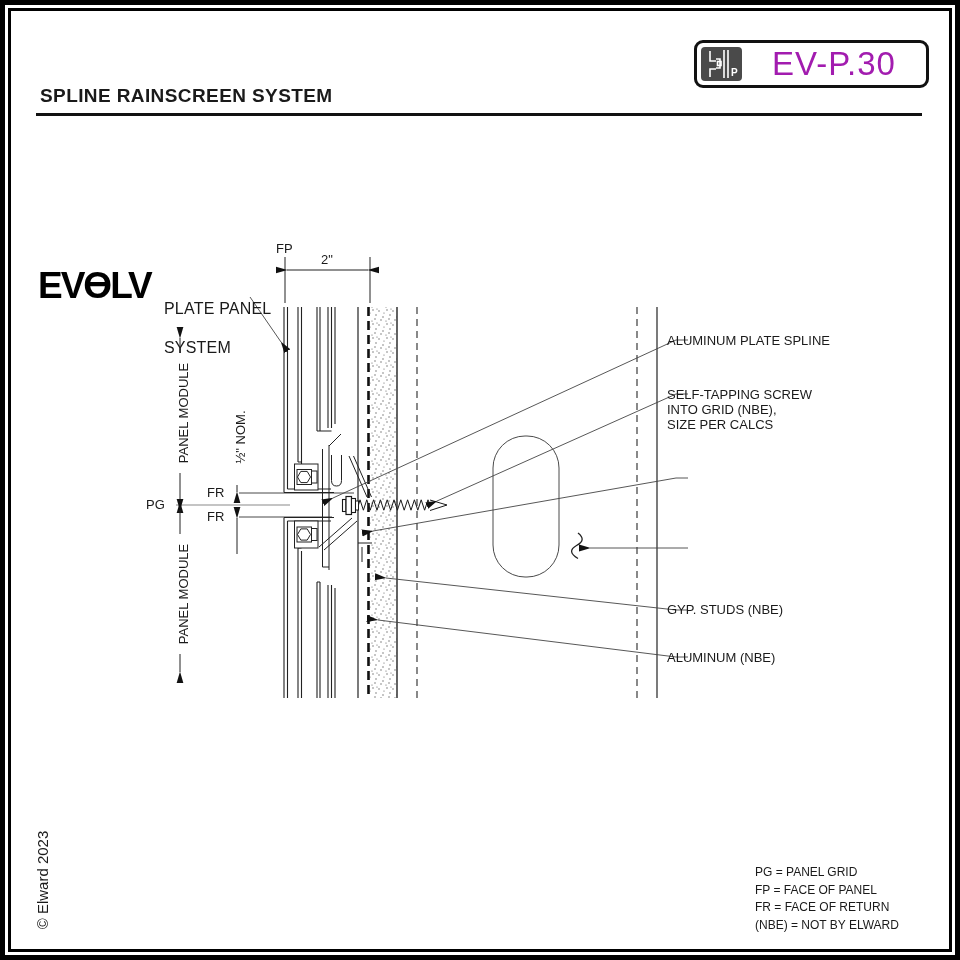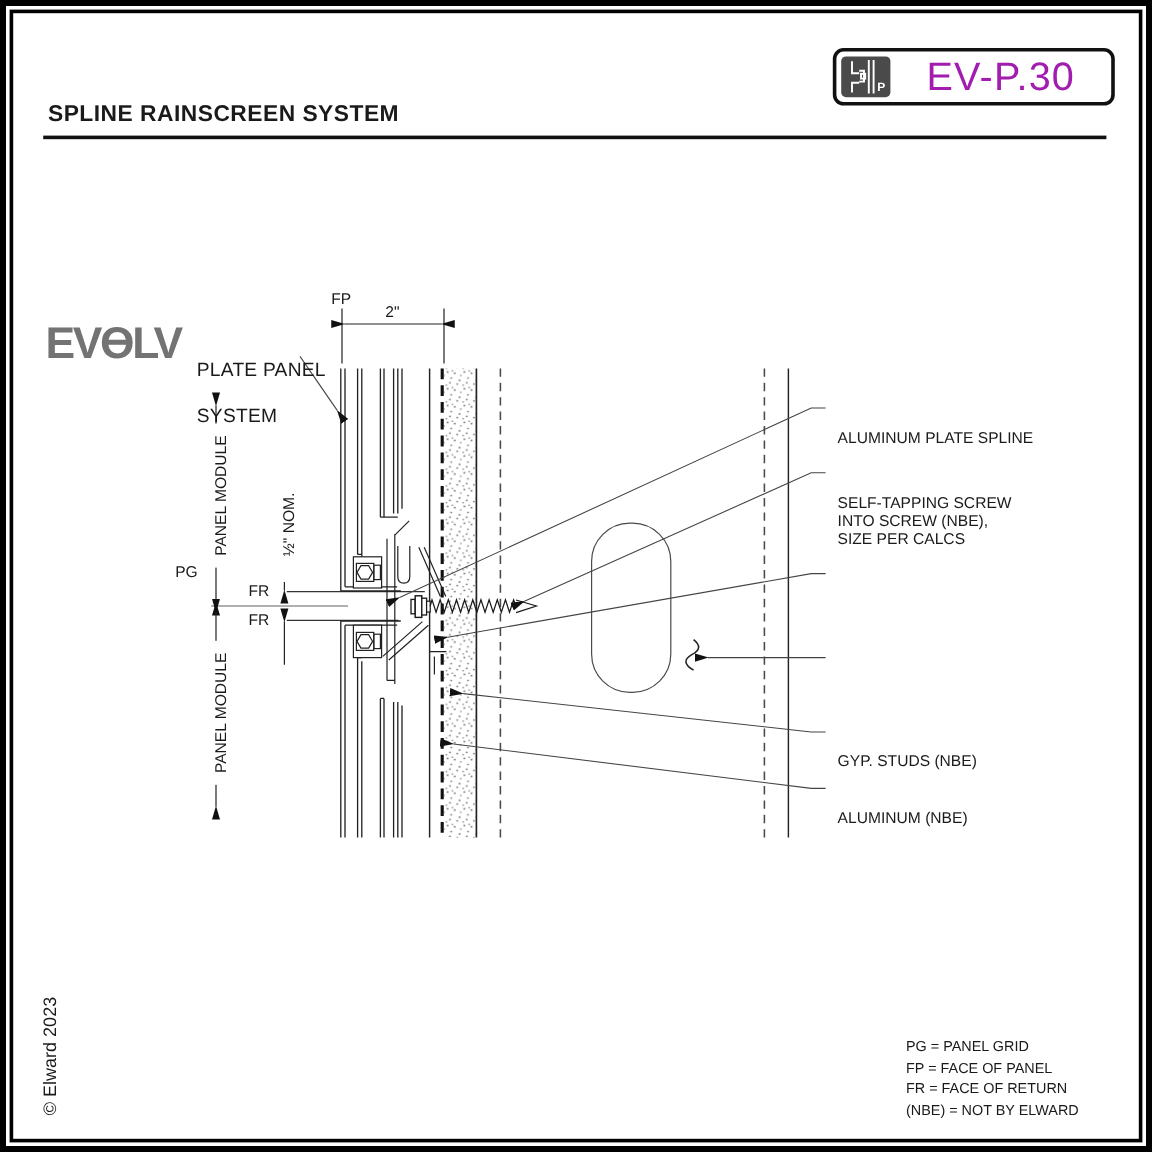--- a/index.html
+++ b/index.html
@@ -9,23 +9,23 @@
   .frame-inner{position:absolute;inset:8px;border:3px solid #000;pointer-events:none;z-index:5;}
   .abs{position:absolute;}
   .lbl{position:absolute;font-size:13px;line-height:15px;white-space:pre;color:#1a1a1a;z-index:3;}
   .rot{display:flex;align-items:center;justify-content:center;transform:rotate(-90deg);background:#fff;z-index:3;}
   #title{left:40px;top:88px;font-size:19px;font-weight:bold;letter-spacing:.4px;}
   #title-rule{left:36px;top:113px;width:886px;height:2.5px;background:#111;}
   #badge{left:694px;top:40px;width:229px;height:42px;border:3px solid #111;border-radius:9px;
          display:flex;align-items:center;z-index:3;background:#fff;}
   #badge-icon{width:41px;height:34px;margin-left:4px;background:#4a4a4a;border-radius:4px;position:relative;}
   #badge-num{flex:1;text-align:center;font-size:33px;letter-spacing:1px;color:#a21caf;}
-  #evolv{left:38px;top:278px;font-size:37px;font-weight:800;letter-spacing:-2px;color:#737373;z-index:3;}
+  #evolv{left:38px;top:278px;font-size:37px;font-weight:800;letter-spacing:-2px;color:#000000;z-index:3;}
   #evolv-tag{left:164px;top:276px;font-size:16px;line-height:13px;letter-spacing:.2px;z-index:3;}
-  .callout{position:absolute;left:698px;font-size:13px;line-height:15px;z-index:3;margin-top:24px;}
+  .callout{position:absolute;left:667px;font-size:13px;line-height:15px;z-index:3;}
   #legend{left:755px;top:864px;font-size:12px;line-height:17.5px;z-index:3;}
   svg text{font-family:"Liberation Sans","DejaVu Sans",sans-serif;}
 </style>
 </head>
 <body>
 
 <div id="canvas">
 
   <div class="frame-outer"></div>
   <div class="frame-inner"></div>
@@ -158,30 +158,30 @@
       <path d="M378,620 L676,657 L688,657" marker-start="url(#ah)"></path>
       <path d="M250,297 L281,342" marker-end="url(#ah)"></path>
     </g>
   </svg>
 
   <div class="lbl" style="left:276px;top:241px">FP</div>
   <div class="lbl" style="left:307px;top:252px;width:40px;text-align:center;background:#fff">2"</div>
   <div class="lbl rot" style="left:123px;top:403px;width:120px;height:20px;font-size:13px">PANEL MODULE</div>
   <div class="lbl rot" style="left:123px;top:584px;width:120px;height:20px;font-size:13px">PANEL MODULE</div>
   <div class="lbl rot" style="left:192px;top:428px;width:96px;height:18px;font-size:13px">½" NOM.</div>
-  <div class="lbl" style="left:146px;top:469px">PG</div>
+  <div class="lbl" style="left:146px;top:497px">PG</div>
   <div class="lbl" style="left:207px;top:485px">FR</div>
   <div class="lbl" style="left:207px;top:509px">FR</div>
 
   <div class="callout" style="top:333px">
     <div>ALUMINUM PLATE SPLINE</div>
   </div>
   <div class="callout" style="top:387px">
     <div>SELF-TAPPING SCREW</div>
-    <div>INTO SCREW (NBE),</div>
+    <div>INTO GRID (NBE),</div>
     <div>SIZE PER CALCS</div>
   </div>
   <div class="callout" style="top:602px">
     <div>GYP. STUDS (NBE)</div>
   </div>
   <div class="callout" style="top:650px">
     <div>ALUMINUM (NBE)</div>
   </div>
 
   <div id="legend" class="abs">

